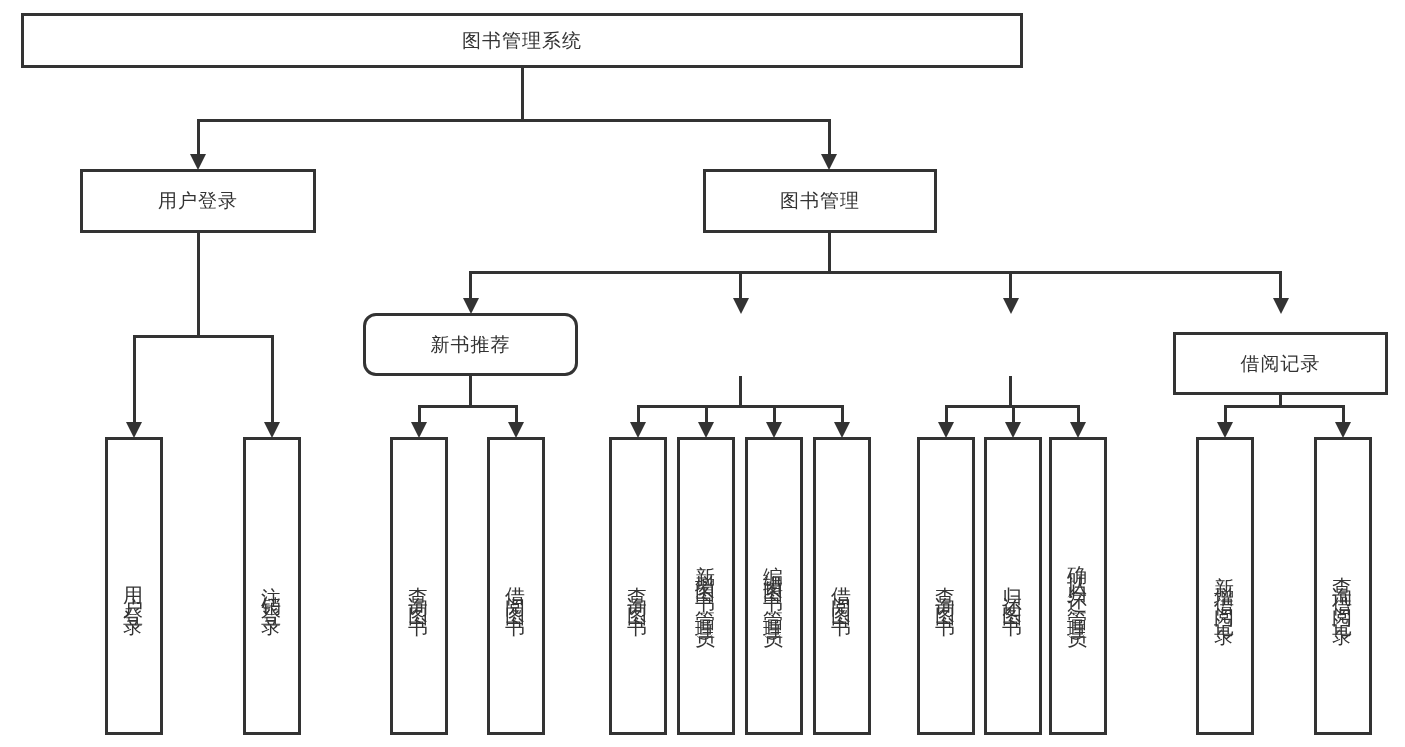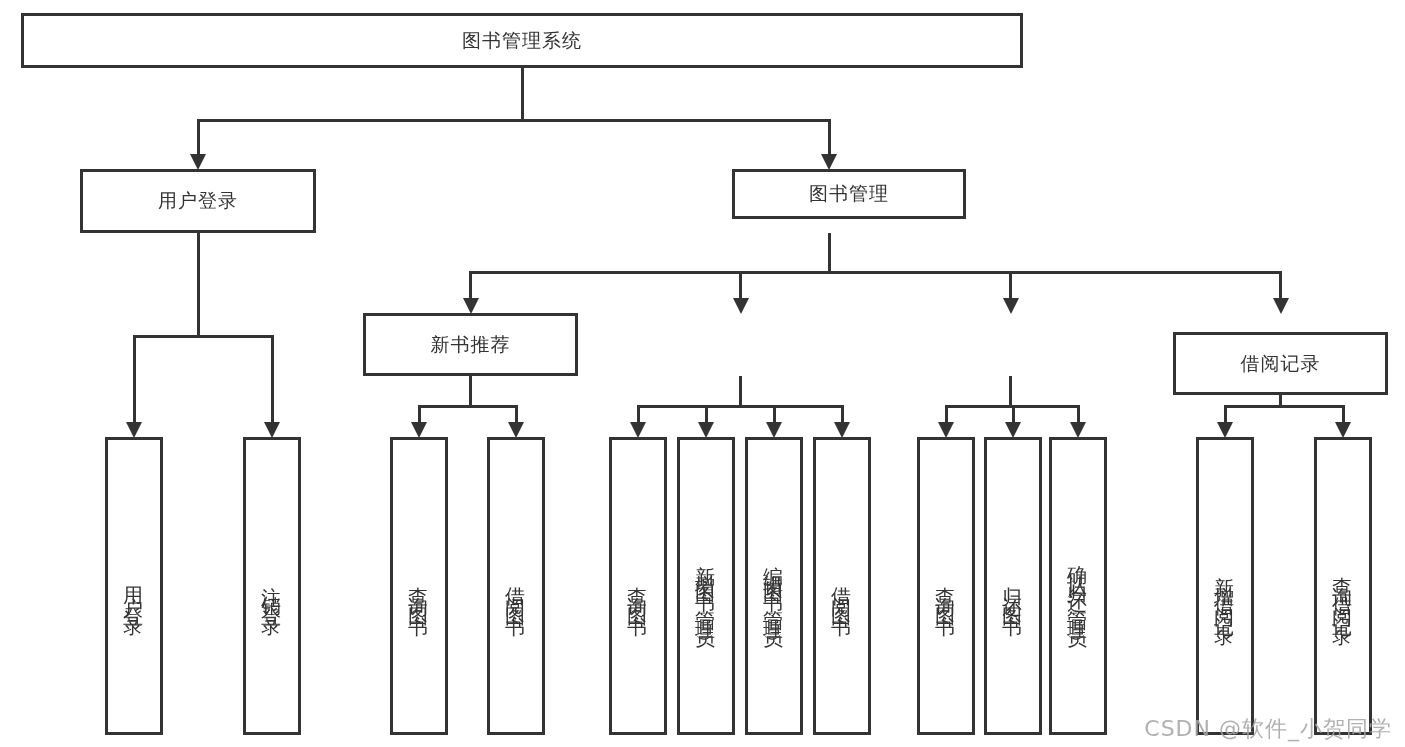--- a/index.html
+++ b/index.html
@@ -65,37 +65,36 @@
     color: rgba(165, 165, 165, 0.88);
     letter-spacing: 1px;
     z-index: 5;
     white-space: nowrap;
   }
 </style>
 </head>
 <body>
 
 <div id="stage">
-  <span id="watermark">CSDN @软件_小贺同学</span>
 <div class="node" style="left: 21px; top: 13px; width: 1002px; height: 55px;">
       <span class="lbl">图书管理系统</span>
     </div>
     <div class="node" style="left: 80px; top: 169px; width: 236px; height: 64px;">
       <span class="lbl">用户登录</span>
     </div>
-    <div class="node" style="left: 732px; top: 169px; width: 234px; height: 50px;">
+    <div class="node" style="left: 703px; top: 169px; width: 234px; height: 64px;">
       <span class="lbl">图书管理</span>
     </div>
     <div class="node vert" style="left: 105px; top: 437px; width: 58px; height: 298px;">
       <span class="lbl">用户登录</span>
     </div>
     <div class="node vert" style="left: 243px; top: 437px; width: 58px; height: 298px;">
       <span class="lbl">注销登录</span>
     </div>
-    <div class="node" style="left: 363px; top: 313px; width: 215px; height: 63px;">
+    <div class="node" style="left: 363px; top: 313px; width: 215px; height: 63px; border-radius: 13px;">
       <span class="lbl">新书推荐</span>
     </div>
     <div class="node" style="left: 1173px; top: 332px; width: 215px; height: 63px;">
       <span class="lbl">借阅记录</span>
     </div>
     <div class="node vert" style="left: 390px; top: 437px; width: 58px; height: 298px;">
       <span class="lbl">查询图书</span>
     </div>
     <div class="node vert" style="left: 487px; top: 437px; width: 58px; height: 298px;">
       <span class="lbl">借阅图书</span>

